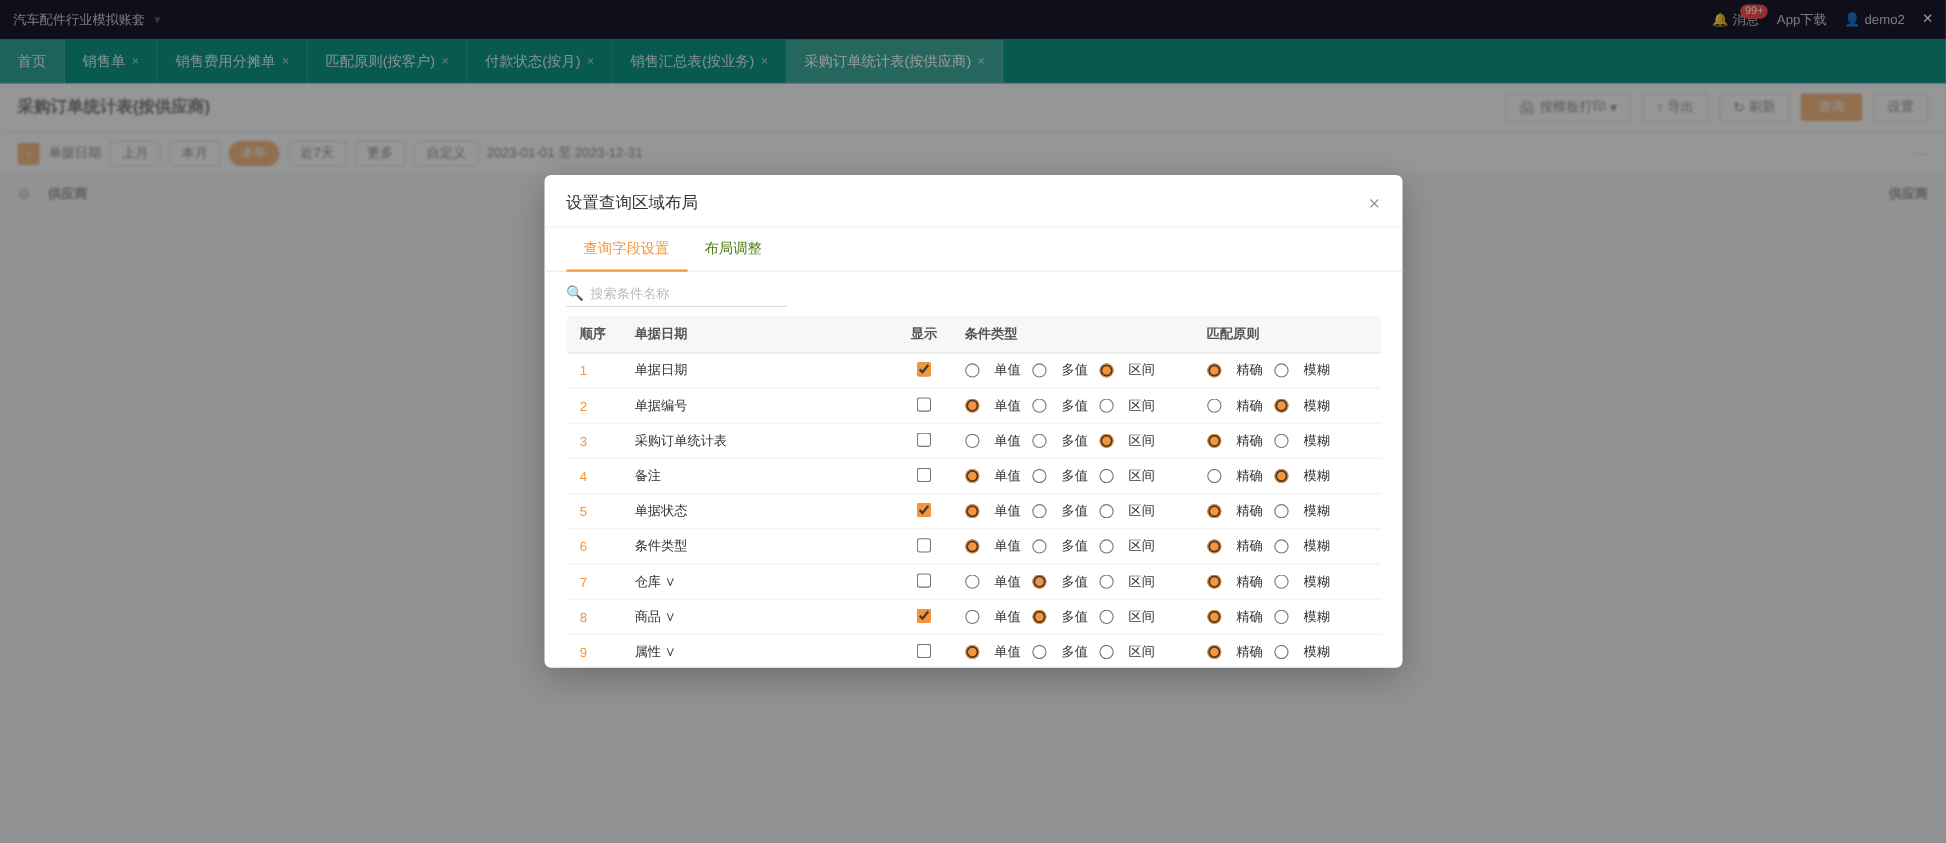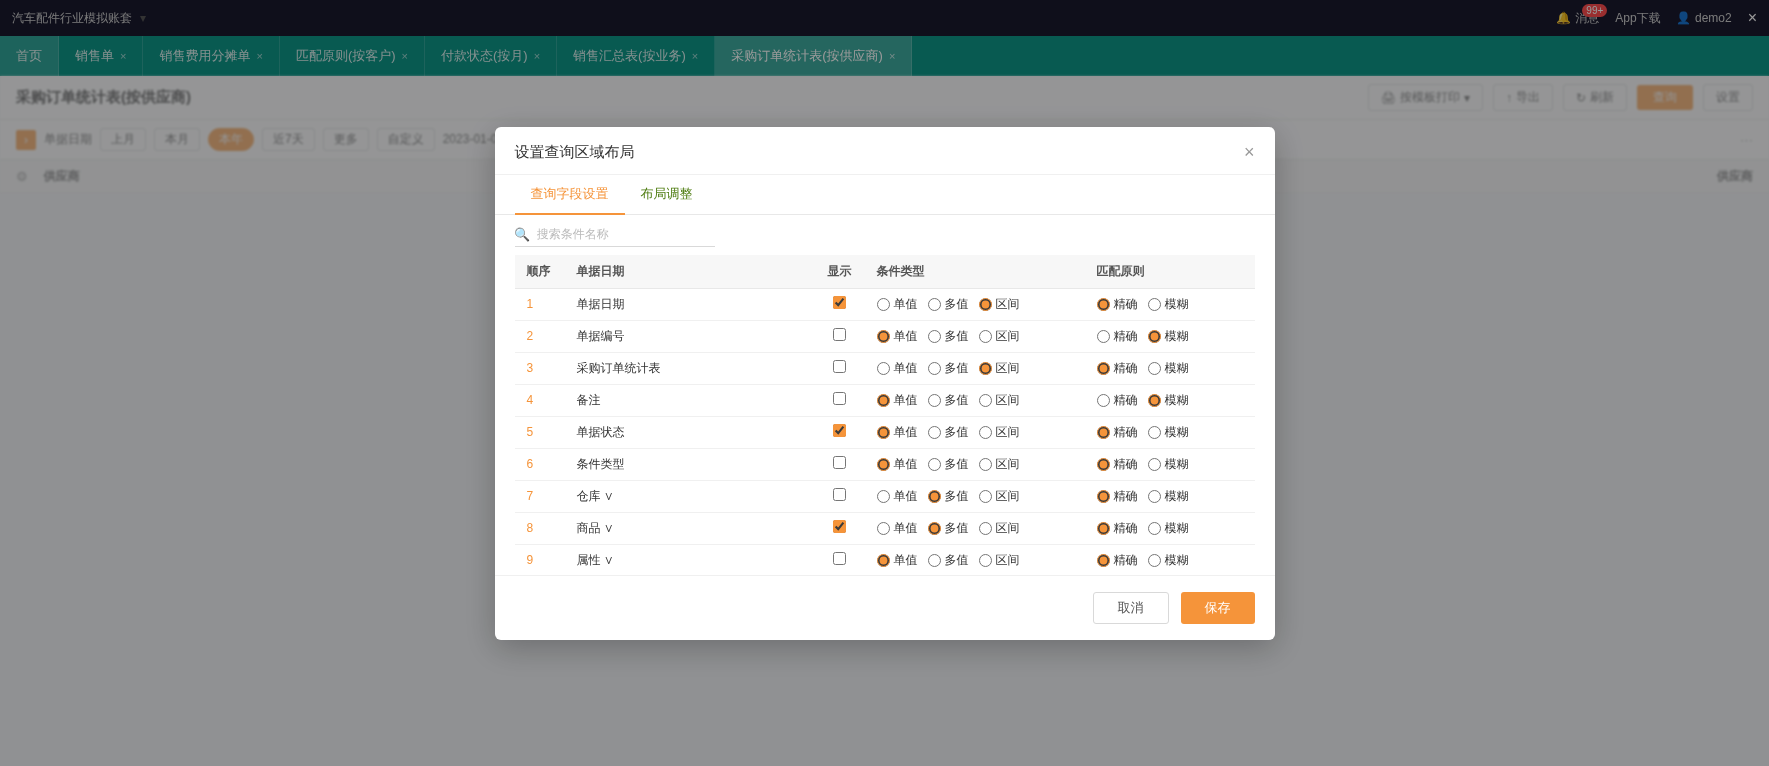--- a/index.html
+++ b/index.html
@@ -249,21 +249,21 @@
     .table-scroll {
       overflow-y: auto;
       max-height: 320px;
       padding: 0 20px;
     }
     .table-scroll::-webkit-scrollbar { width: 6px; }
     .table-scroll::-webkit-scrollbar-thumb { background: #ccc; border-radius: 3px; }
 
     
     .radio-group { display: flex; align-items: center; gap: 10px; }
-    .radio-item { display: flex; align-items: center; gap: 4px; cursor: pointer; }
+    .radio-item { display: flex; align-items: center; gap: 14px; cursor: pointer; }
     .radio-item input[type="radio"] { accent-color: #f5943a; width: 13px; height: 13px; cursor: pointer; }
     .checkbox-item input[type="checkbox"] { accent-color: #f5943a; width: 13px; height: 13px; cursor: pointer; }
 
     
     .dialog-footer {
       padding: 16px 20px;
       display: flex;
       justify-content: flex-end;
       gap: 12px;
       border-top: 1px solid #f0f0f0;
@@ -740,18 +740,14 @@
                     <input type="radio" name="match_8" value="模糊" style="">
                     <span>模糊</span>
                   </label>
                 </div>
               </td>
             </tr>
           </tbody>
       </table>
     </div>
 
-    <div class="dialog-footer">
-      <button class="btn-cancel">取消</button>
-      <button class="btn-save">保存</button>
-    </div>
   </div>
 </div>
 
 </body></html>

